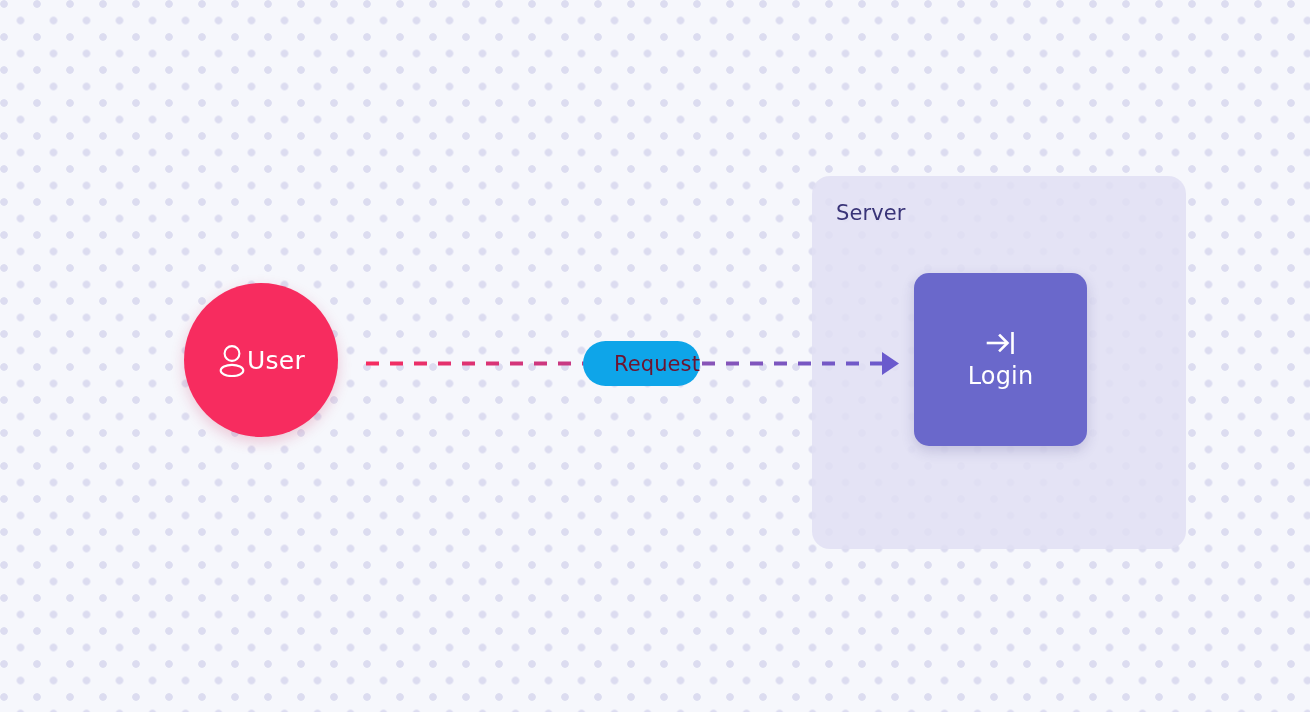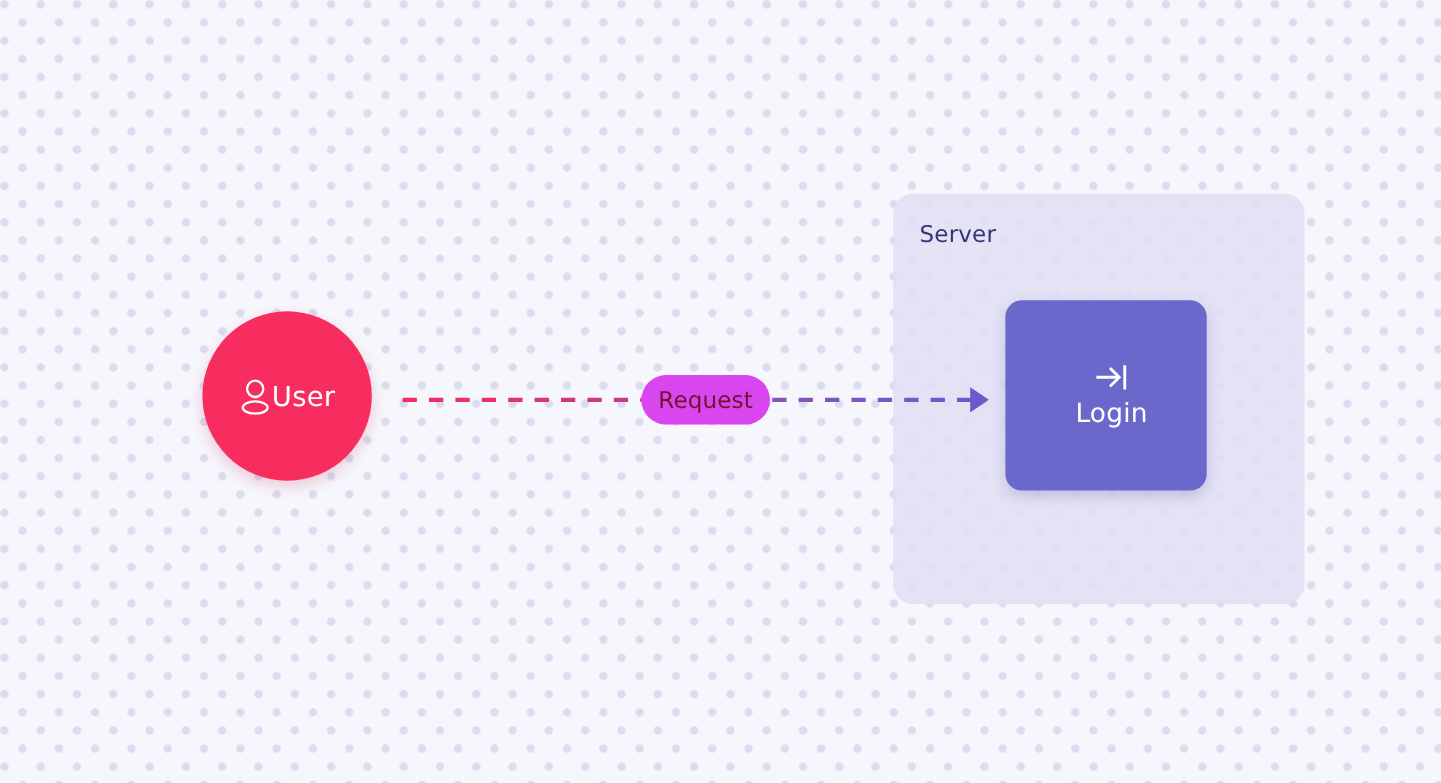--- a/index.html
+++ b/index.html
@@ -64,21 +64,20 @@
     top: 273px;
     width: 173px;
     height: 173px;
     border-radius: 15px;
     background: #6a68cb;
     box-shadow: 0 5px 13px rgba(60,55,130,0.20);
     display: flex;
     flex-direction: column;
     align-items: center;
     justify-content: center;
-    padding-left: 10px;
   }
   .login-icon {
     display: block;
     width: 34px;
     height: 30px;
     margin-bottom: 3px;
   }
   .login-label {
     font-size: 24px;
     line-height: 30px;
@@ -126,24 +125,24 @@
   }
 
   
   .edge-label {
     position: absolute;
     left: 583px;
     top: 341px;
     width: 117px;
     height: 45px;
     border-radius: 23px;
-    background: #d946ef;
+    background: #0ea5e9;
     display: flex;
     align-items: center;
-    justify-content: center;
+    justify-content: flex-end;
   }
   .edge-label-text {
     font-size: 21px;
     line-height: 26px;
     color: #6d1430;
     letter-spacing: 0.1px;
     white-space: nowrap;
   }
 </style>
 </head>

